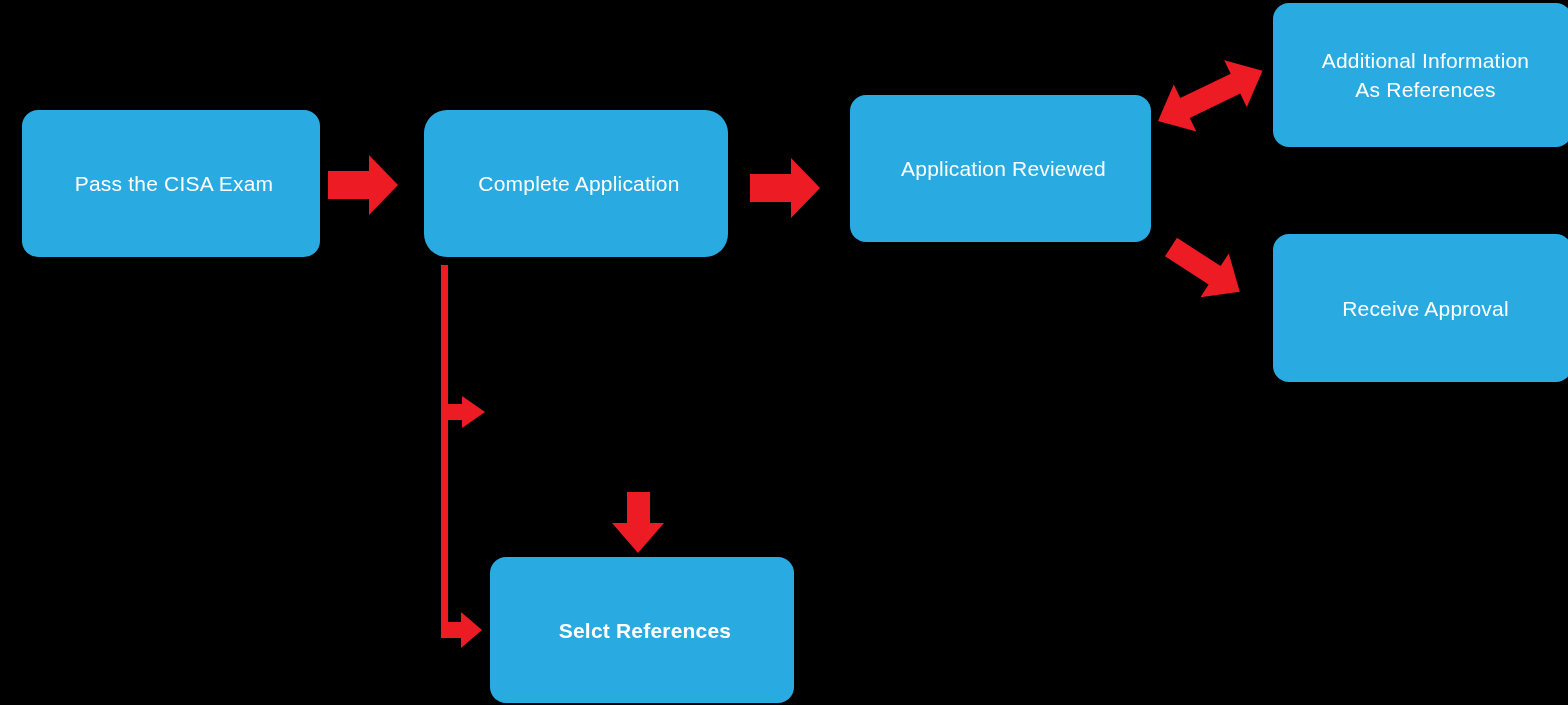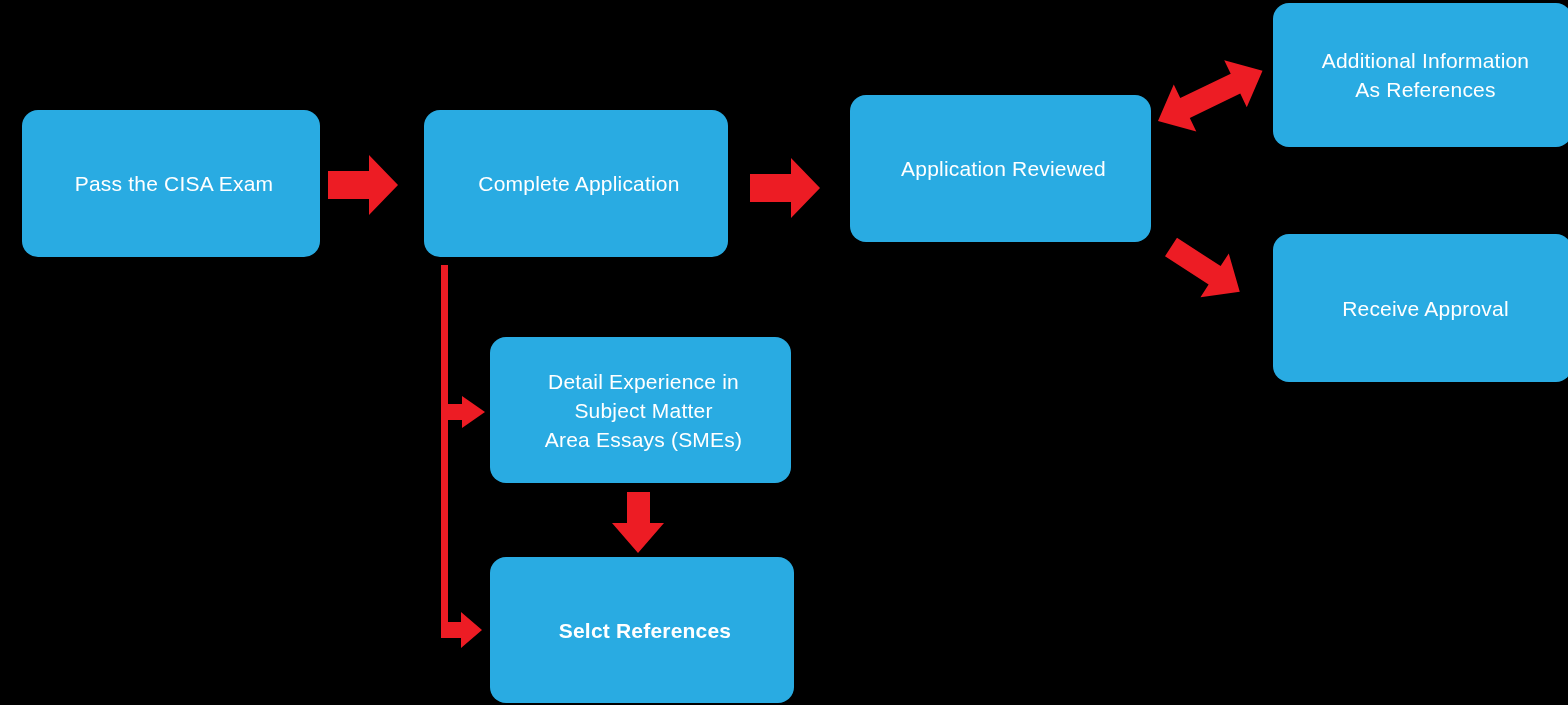--- a/index.html
+++ b/index.html
@@ -32,21 +32,21 @@
     justify-content: center;
     text-align: center;
     color: #FFFFFF;
     font-size: 21px;
     line-height: 29px;
     letter-spacing: 0.2px;
     padding-left: 6px;
   }
   .node span { display: block; }
   #node-pass            { left: 2px;    top: 110px; width: 292px; height: 147px; margin-left: 20px; }
-  #node-complete        { left: 424px;  top: 110px; width: 298px; height: 147px; }
+  #node-complete        { left: 424px;  top: 110px; width: 298px; height: 147px; border-radius: 23px; }
   #node-reviewed        { left: 850px;  top: 95px; width: 295px; height: 147px; }
   #node-additional      { left: 1273px; top: 3px;   width: 293px; height: 144px; }
   #node-approval        { left: 1273px; top: 234px; width: 293px; height: 148px; }
   #node-detail          { left: 490px;  top: 337px; width: 295px; height: 146px; }
   #node-references      { left: 490px;  top: 557px; width: 298px; height: 146px; font-weight: bold; }
 </style>
 </head>
 <body>
 
 <div id="canvas">
@@ -84,23 +84,18 @@
 
   <div class="node" id="node-additional">
     <span>Additional Information</span>
     <span>As References</span>
   </div>
 
   <div class="node" id="node-approval">
     <span>Receive Approval</span>
   </div>
 
-  <div class="node" id="node-detail">
-    <span>Detail Experience in</span>
-    <span>Subject Matter</span>
-    <span>Area Essays (SMEs)</span>
-  </div>
 
   <div class="node" id="node-references">
     <span>Selct References</span>
   </div>
 
 </div>
 
 </body></html>

